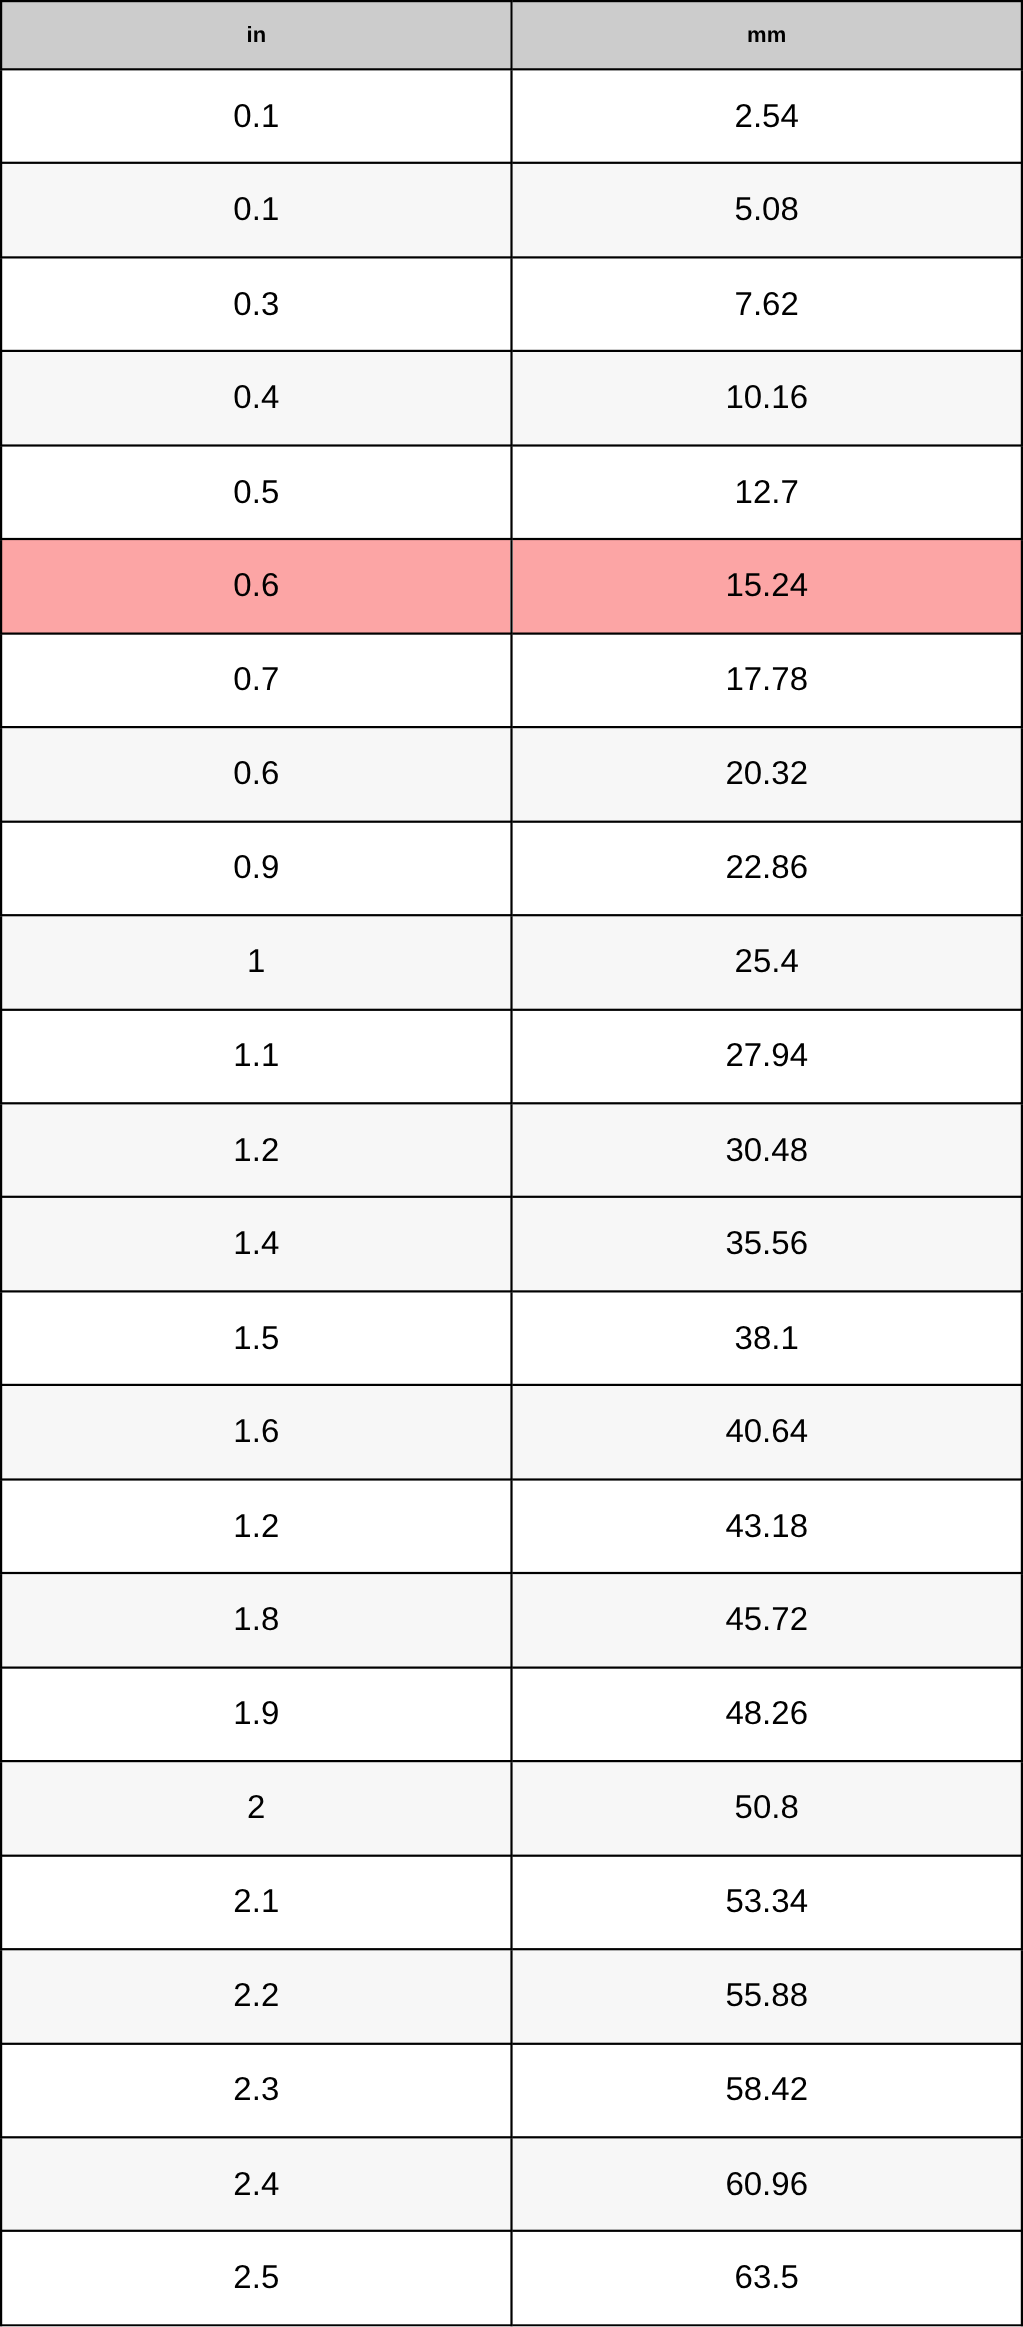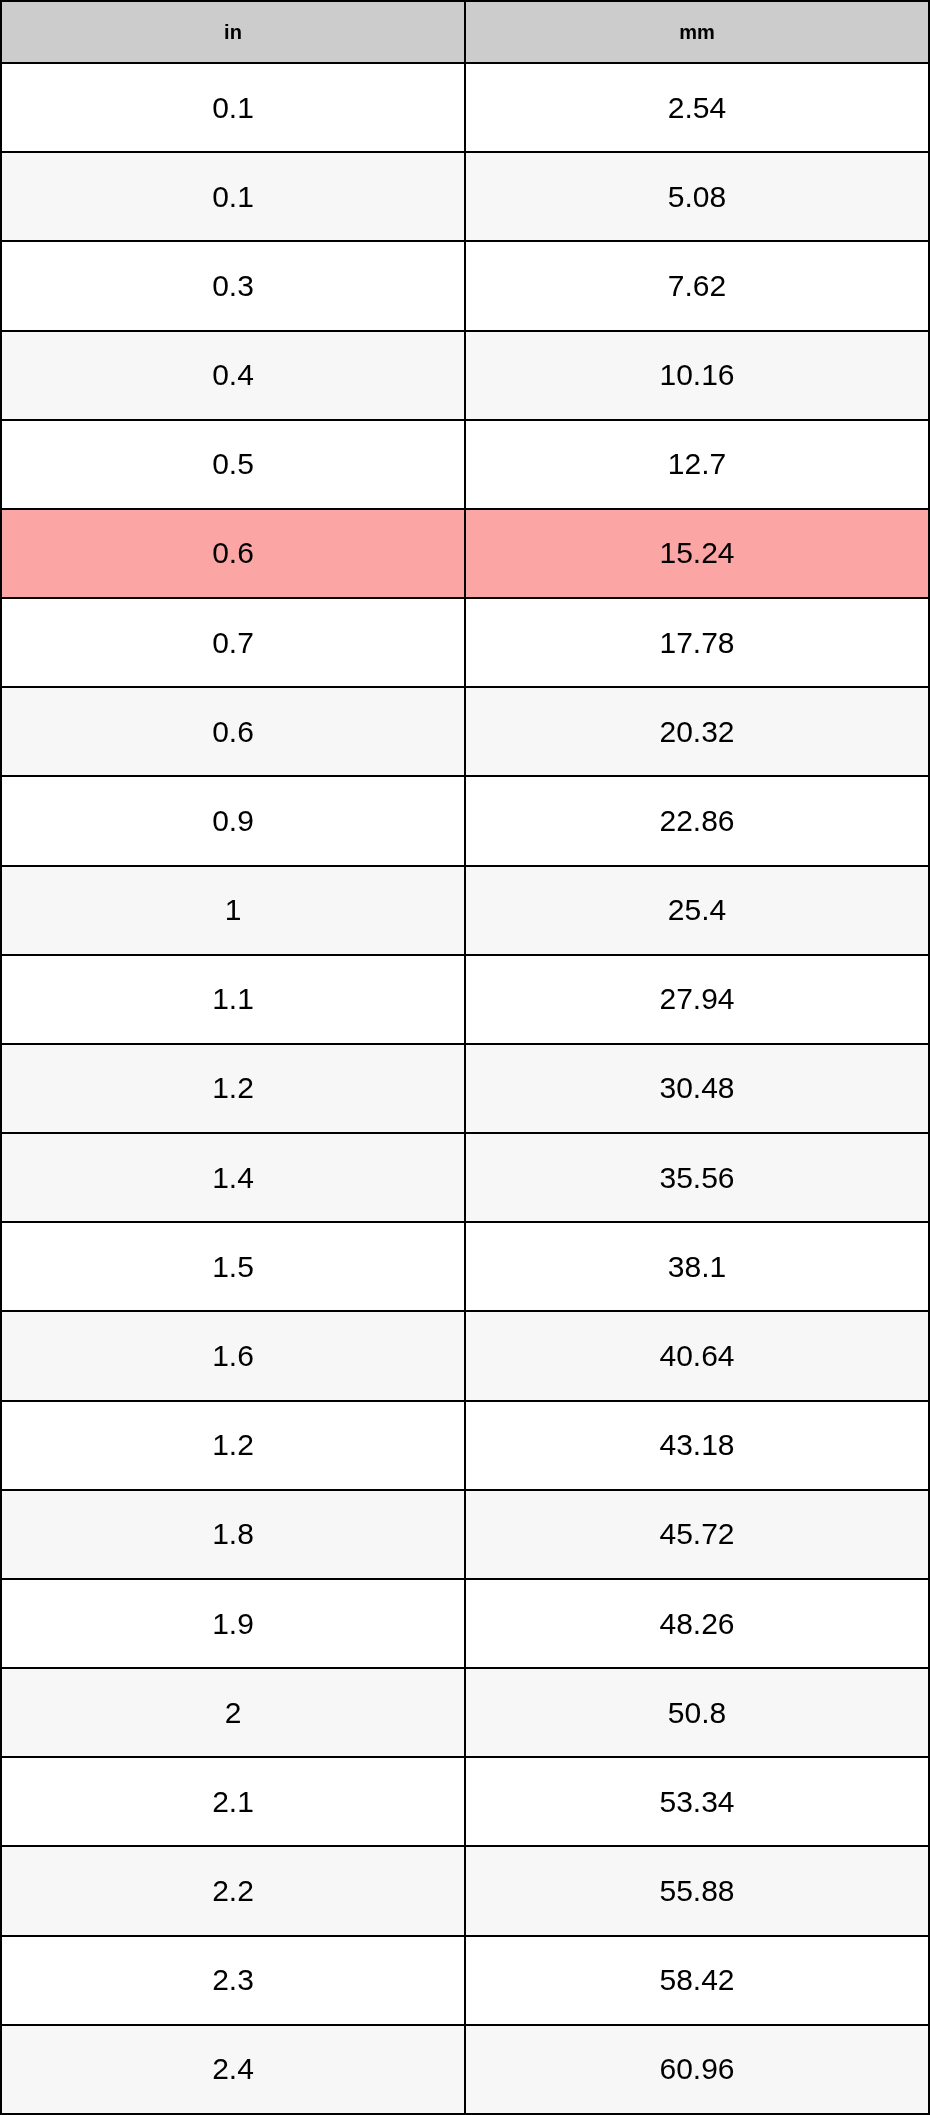--- a/index.html
+++ b/index.html
@@ -154,14 +154,18 @@
         <td>55.88</td>
       </tr>
       <tr class="data-row row-odd">
         <td>2.3</td>
         <td>58.42</td>
       </tr>
       <tr class="data-row row-even">
         <td>2.4</td>
         <td>60.96</td>
       </tr>
+      <tr class="data-row row-odd">
+        <td>2.5</td>
+        <td>63.5</td>
+      </tr>
     </tbody>
 </table>
 
 </body></html>

